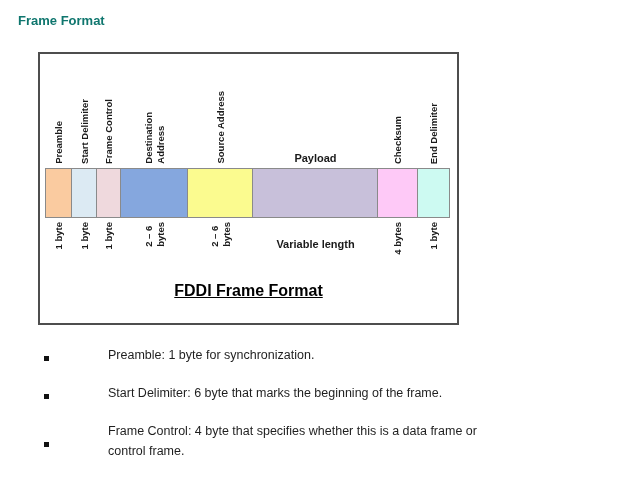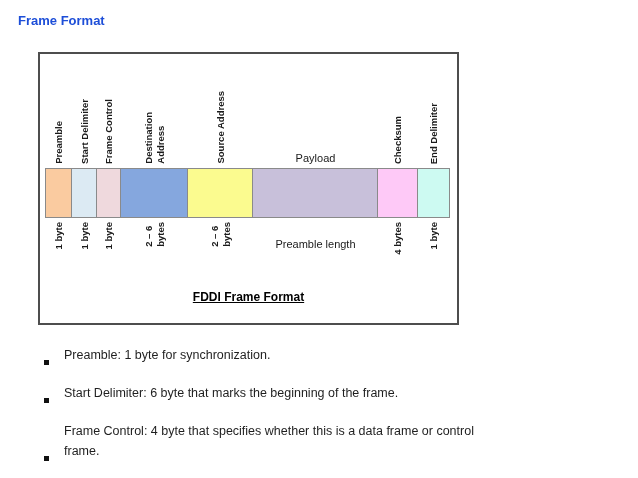--- a/index.html
+++ b/index.html
@@ -10,21 +10,21 @@
     font-family: "Liberation Sans", sans-serif;
     color: #000;
     overflow: hidden;
   }
 
   .page-title {
     position: absolute;
     left: 18px; top: 13px;
     font-size: 13px;
     font-weight: bold;
-    color: #1d4ed8;
+    color: #0f766e;
   }
 
   .diagram-box {
     position: absolute;
     left: 38px; top: 52px;
     width: 421px; height: 273px;
     border: 2px solid #4e4e4e;
     background: #fff;
   }
 
@@ -59,45 +59,46 @@
     writing-mode: vertical-rl;
     transform: rotate(180deg);
     font-size: 9.5px;
     font-weight: bold;
     line-height: 1.25;
     white-space: pre-line;
     color: #1a1a1a;
   }
   .htext {
     font-size: 11px;
-    font-weight: normal;
+    font-weight: bold;
     color: #1a1a1a;
     white-space: nowrap;
   }
   .bottom-label .htext { margin-top: 16px; }
 
   .caption {
-    margin-top: 16px;
+    margin-top: 8px;
     text-align: center;
-    font-size: 12px;
+    font-size: 16px;
     font-weight: bold;
     text-decoration: underline;
     color: #000;
   }
 
   .bullets {
     position: absolute;
     left: 44px; top: 345px;
     width: 460px;
     list-style: none;
   }
   .bullet {
     display: flex;
-    align-items: flex-end;
+    align-items: center;
     margin-bottom: 18px;
+    gap: 44px;
   }
   .marker {
     flex: 0 0 auto;
     width: 5px; height: 5px;
     background: #111;
     margin-top: 6px;
     margin-right: 15px;
   }
   .bullet-text {
     font-size: 12.5px;
@@ -167,21 +168,21 @@
 bytes</span>
     </div>
   </div>
 
   <div class="col" style="width: 125px;">
     <div class="top-label">
       <span class="label-text htext">Payload</span>
     </div>
     <div class="band-cell" style="background: rgb(200, 192, 218); border-color: rgb(138, 138, 138);"></div>
     <div class="bottom-label">
-      <span class="label-text htext">Preamble length</span>
+      <span class="label-text htext">Variable length</span>
     </div>
   </div>
 
   <div class="col" style="width: 40px;">
     <div class="top-label">
       <span class="label-text vtext">Checksum</span>
     </div>
     <div class="band-cell" style="background: rgb(254, 201, 247); border-color: rgb(138, 138, 138);"></div>
     <div class="bottom-label">
       <span class="label-text vtext">4 bytes</span>

